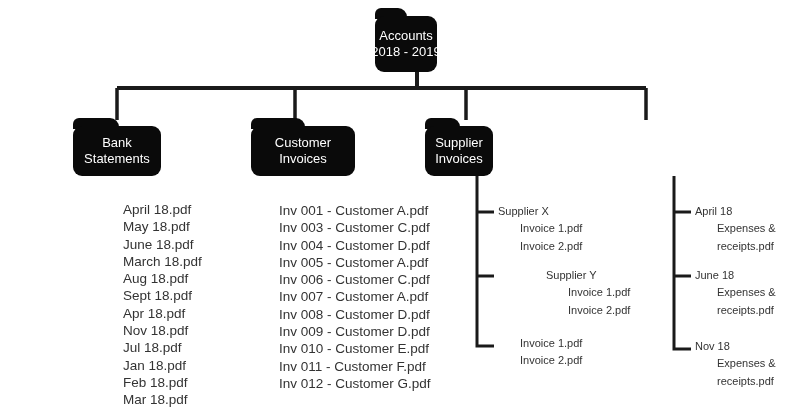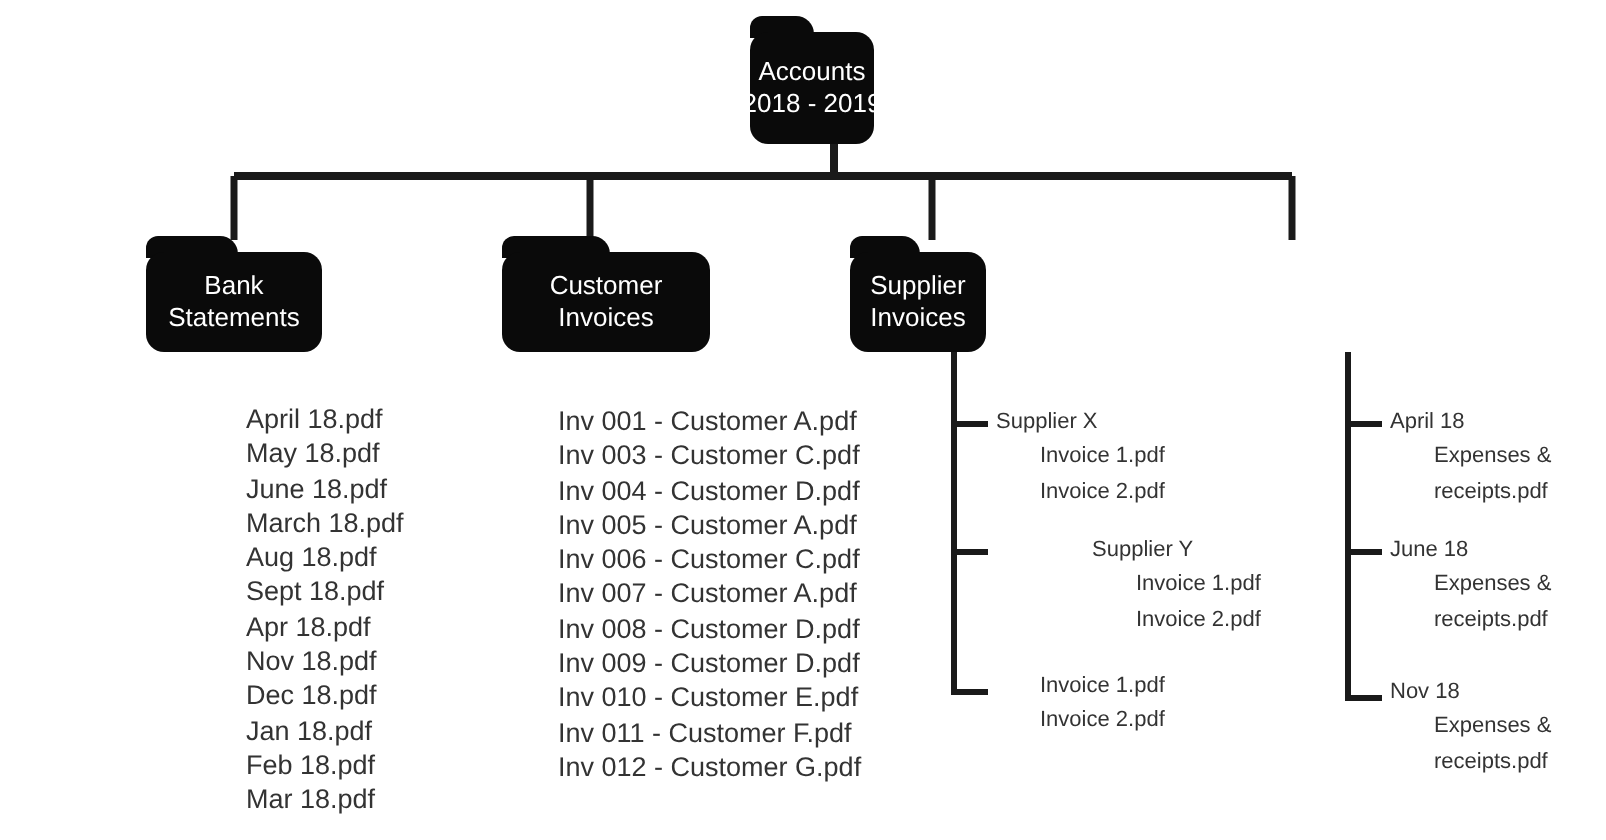--- a/index.html
+++ b/index.html
@@ -171,21 +171,21 @@
 
   <div class="filelist list-bank">
     <div>April 18.pdf</div>
     <div>May 18.pdf</div>
     <div>June 18.pdf</div>
     <div>March 18.pdf</div>
     <div>Aug 18.pdf</div>
     <div>Sept 18.pdf</div>
     <div>Apr 18.pdf</div>
     <div>Nov 18.pdf</div>
-    <div>Dec 18.pdf</div>
+    <div>Jul 18.pdf</div>
     <div>Jan 18.pdf</div>
     <div>Feb 18.pdf</div>
     <div>Mar 18.pdf</div>
   </div>
 
   <div class="filelist list-cust">
     <div>Inv 001 - Customer A.pdf</div>
     <div>Inv 003 - Customer C.pdf</div>
     <div>Inv 004 - Customer D.pdf</div>
     <div>Inv 005 - Customer A.pdf</div>

